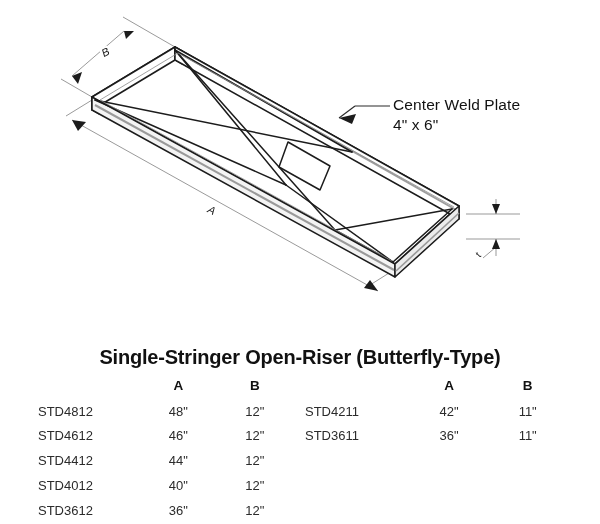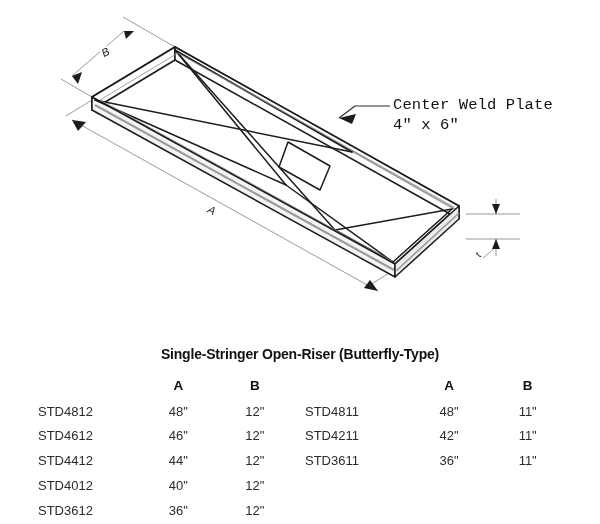--- a/index.html
+++ b/index.html
@@ -39,21 +39,20 @@
     font-size: 15.5px;
     font-weight: 400;
     color: #121212;
     letter-spacing: 0.1px;
     white-space: nowrap;
     line-height: 1.32;
   }
   #callout-weld-plate {
     left: 393px;
     top: 95px;
-    font-family: Liberation Mono, monospace;
   }
   #callout-weld-plate .cw-line2 {
     display: block;
   }
 
   
   .dim-label {
     position: absolute;
     font-family: "Liberation Sans", sans-serif;
     font-size: 11px;
@@ -88,21 +87,21 @@
     width: 600px;
     height: 184px;
   }
   #spec-title {
     position: absolute;
     left: 0;
     top: 6px;
     width: 600px;
     text-align: center;
     font-family: "Liberation Sans", sans-serif;
-    font-size: 14px;
+    font-size: 20px;
     font-weight: bold;
     color: #111111;
     letter-spacing: -0.2px;
   }
 
   .spec-table {
     position: absolute;
     top: 34px;
     border-collapse: collapse;
     font-family: "Liberation Sans", sans-serif;
@@ -274,25 +273,20 @@
   <table class="spec-table" id="spec-table-right">
     <thead>
       <tr>
         <th class="col-model"></th>
         <th class="col-a">A</th>
         <th class="col-b">B</th>
       </tr>
     </thead>
     <tbody>
       <tr>
-        <td class="col-model">STD4811</td>
-        <td class="col-a">48"</td>
-        <td class="col-b">11"</td>
-      </tr>
-      <tr>
         <td class="col-model">STD4211</td>
         <td class="col-a">42"</td>
         <td class="col-b">11"</td>
       </tr>
       <tr>
         <td class="col-model">STD3611</td>
         <td class="col-a">36"</td>
         <td class="col-b">11"</td>
       </tr>
     </tbody>

